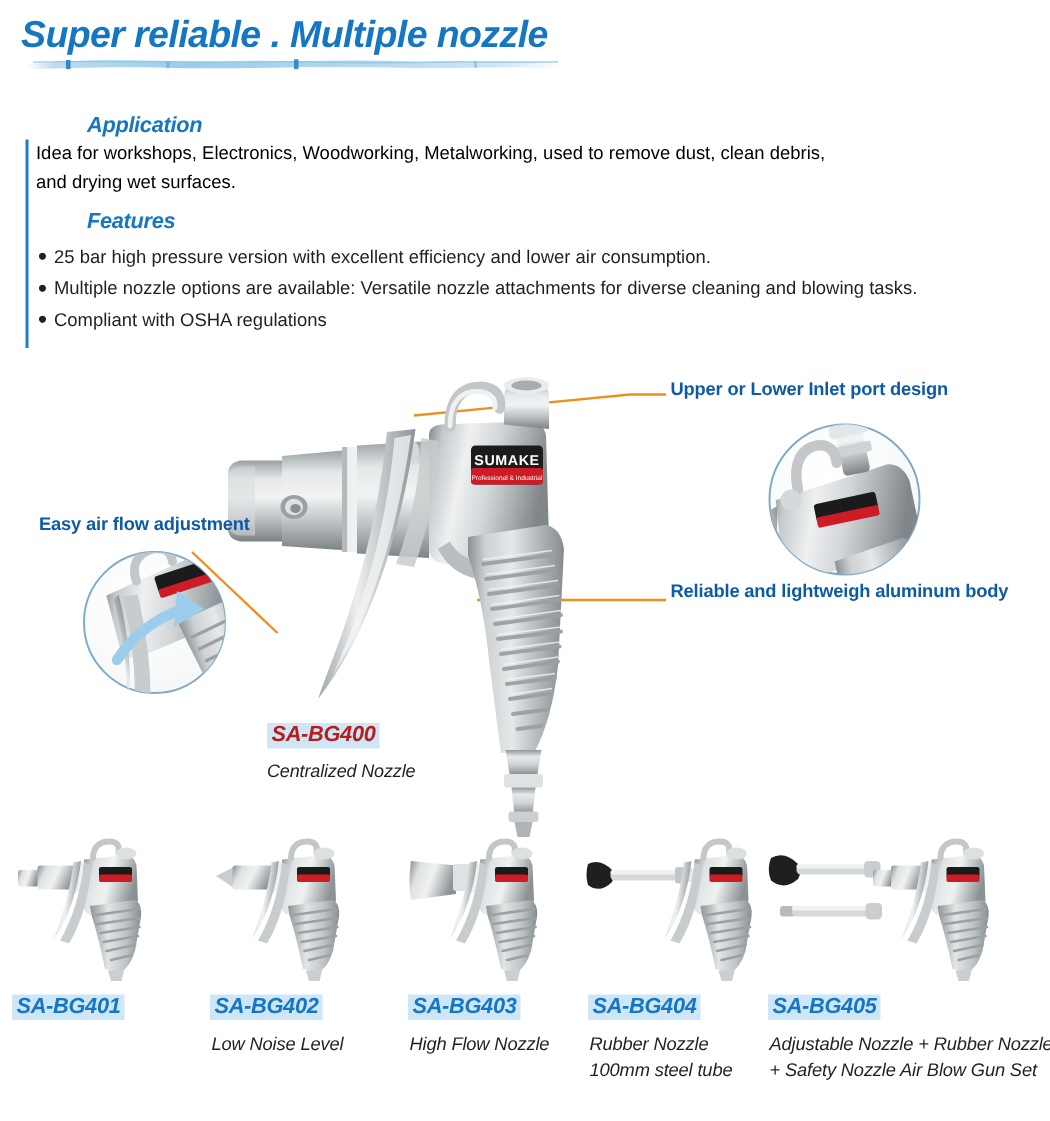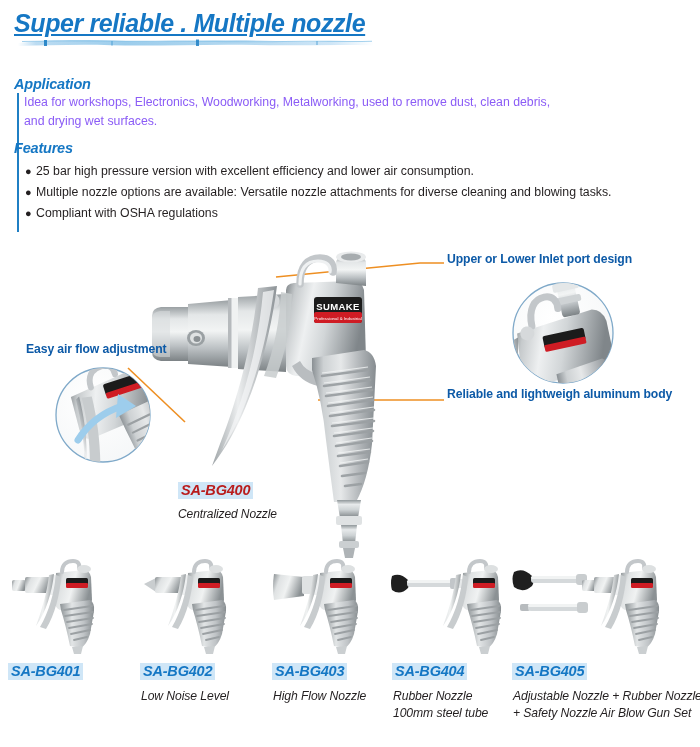--- a/index.html
+++ b/index.html
@@ -25,39 +25,39 @@
     height: 44px;
   }
   #headline-text {
     font-size: 25px;
     font-style: italic;
     font-weight: bold;
     color: #1577c4;
     letter-spacing: -0.4px;
     line-height: 30px;
     white-space: nowrap;
-    text-decoration: underline;
   }
   #headline-brush {
     position: absolute;
     left: 2px;
     top: 29px;
     width: 360px;
     height: 11px;
   }
 
   
   .section-head {
     position: absolute;
     font-size: 14.5px;
     font-style: italic;
     font-weight: bold;
     color: #1577c4;
     letter-spacing: -0.2px;
     white-space: nowrap;
+    margin-left: 44px;
   }
   #application-head { left: 14px; top: 76px; }
   #features-head   { left: 14px; top: 140px; }
 
   
   #left-rule {
     position: absolute;
     left: 17px;
     top: 93px;
     width: 2px;
@@ -66,21 +66,21 @@
   }
 
   
   #application-body {
     position: absolute;
     left: 24px;
     top: 93px;
     width: 640px;
     font-size: 12.3px;
     line-height: 18.5px;
-    color: #8b5cf6;
+    color: #000000;
   }
   #features-list {
     position: absolute;
     left: 24px;
     top: 161px;
     width: 660px;
     font-size: 12.3px;
     line-height: 21px;
     color: #231f20;
   }

